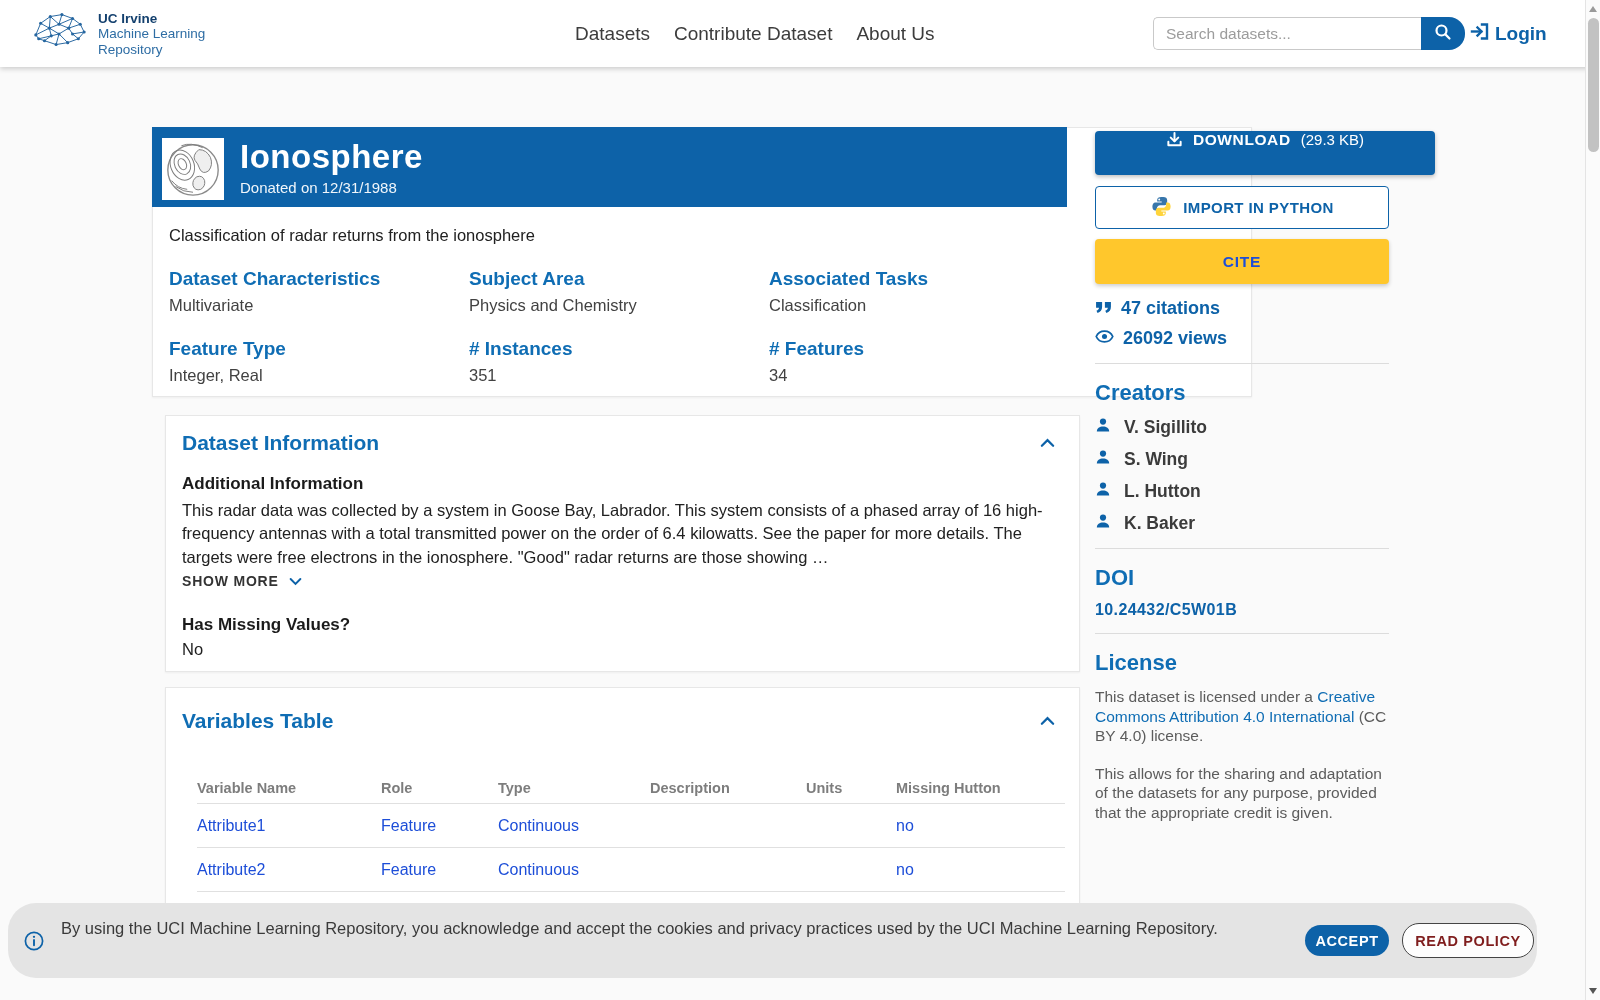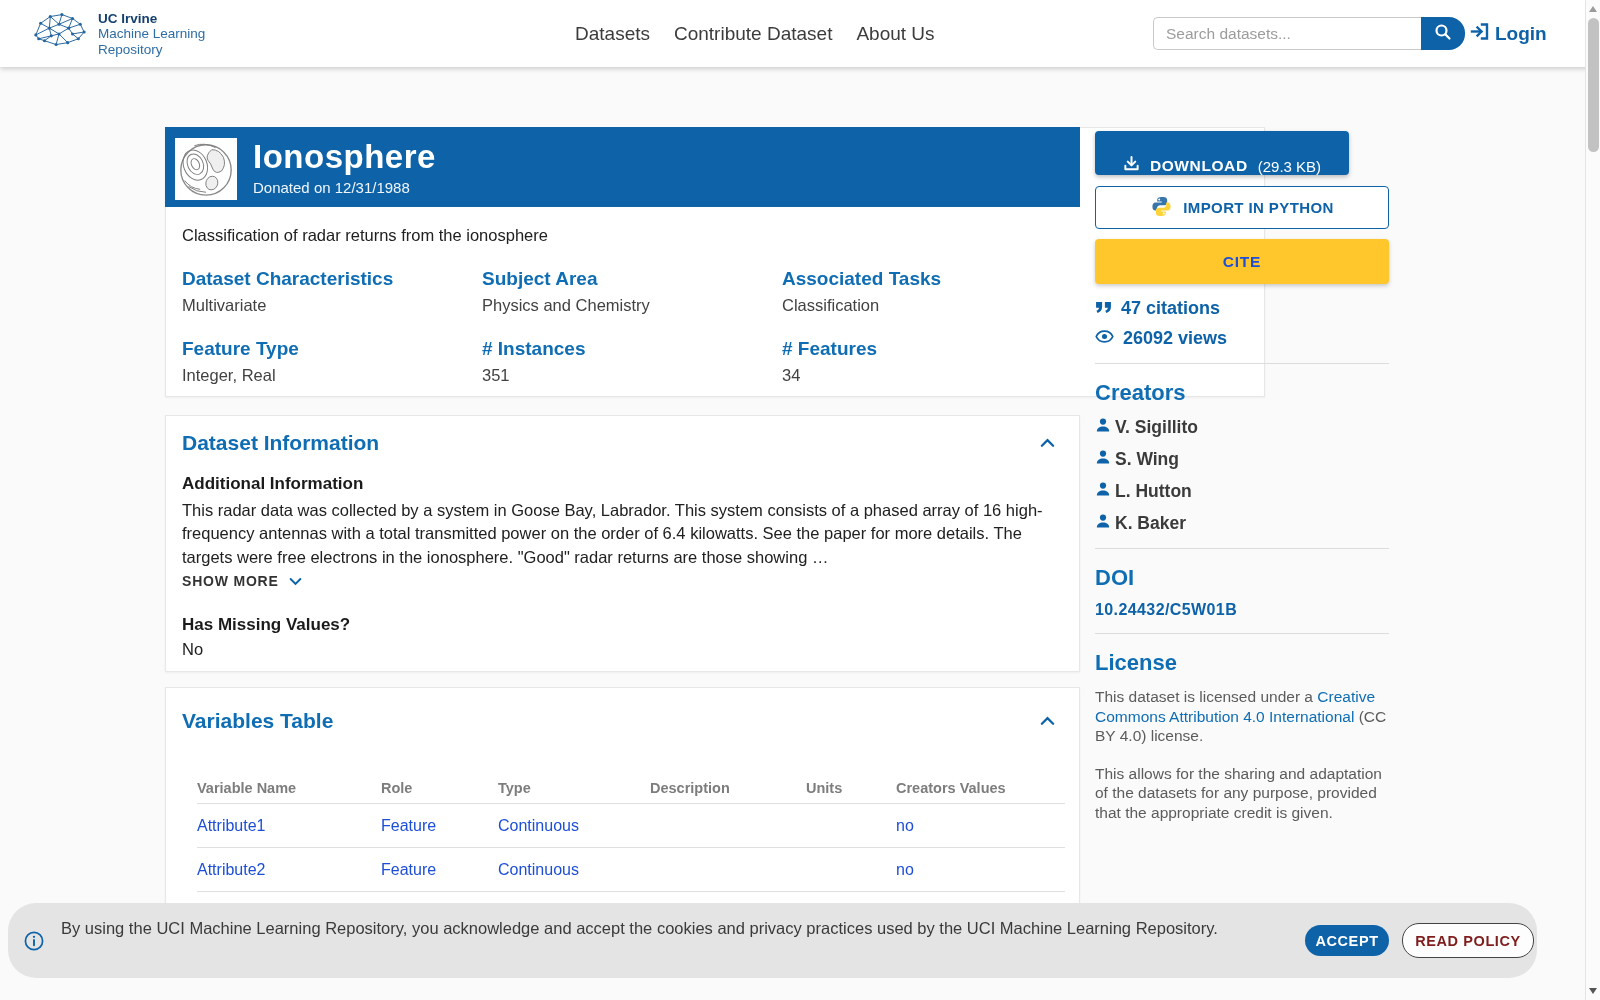--- a/index.html
+++ b/index.html
@@ -20,21 +20,21 @@
                      border-radius:5px 0 0 5px; padding:0 12px; font-size:15.5px; color:#555;
                      font-family:"Liberation Sans", sans-serif; outline:none; background:#fff; }
   .searchbox input::placeholder { color:#9c9c9c; }
   .search-btn { width:44px; height:33px; background:#0d62a8; border:none; border-radius:0 16px 16px 0;
                 display:flex; align-items:center; justify-content:center; cursor:pointer; }
   .login { position:absolute; left:1470px; top:0; height:67px; display:flex; align-items:center; gap:4px;
            color:#0d62a8; font-weight:bold; font-size:19px; cursor:pointer; }
 
   
   .card { position:absolute; background:#fff; border:1px solid #e7e7e7; box-shadow:0 1px 2px rgba(0,0,0,0.05); }
-  .card1 { left:165px; top:127px; width:1100px; height:270px;text-decoration:underline; }
+  .card1 { left:152px; top:127px; width:1100px; height:270px;text-decoration:underline; }
   .banner { position:absolute; left:-1px; top:-1px; width:915px; height:80px; background:#0d62a8; }
   .thumb { position:absolute; left:10px; top:11px; width:62px; height:62px; background:#fff; }
   .banner-title { position:absolute; left:88px; top:11px; color:#fff; }
   .banner-title h1 { font-size:33px; font-weight:bold; letter-spacing:0.5px; }
   .banner-title .donated { font-size:15px; margin-top:3px; color:#f0f6fb; }
   .card1-body { position:absolute; left:0; top:80px; width:913px; padding:18px 16px; }
   .desc { font-size:16.5px; color:#212121; }
   .char-grid { margin-top:23px; display:grid; grid-template-columns:300px 300px 300px; row-gap:23px; }
   .char-label { font-size:19px; font-weight:bold; color:#0f6db4; }
   .char-value { font-size:16.5px; color:#424242; margin-top:6px; }
@@ -58,36 +58,36 @@
   .card3 .collapse-btn { top:26px; }
   .vtable { position:absolute; left:31px; top:84px; width:868px; }
   .vrow { display:grid; grid-template-columns:184px 117px 152px 156px 90px auto; align-items:center; }
   .vhead { height:32px; border-bottom:1px solid #e0e0e0; }
   .vhead div { font-size:14.5px; font-weight:bold; color:#7d7d7d; }
   .vdata { height:44px; border-bottom:1px solid #e0e0e0; }
   .vdata div { font-size:16px; color:#1d4ed8; }
 
   
   .sidebar { position:absolute; left:1095px; top:131px; width:294px; }
-  .btn-download { width:254px; height:44px; background:#0d62a8; color:#fff; border:none; border-radius:4px;
-                  box-shadow:0 2px 4px rgba(0,0,0,0.25); display:flex; align-items:flex-end; justify-content:center;
+  .btn-download { width:340px; height:44px; background:#0d62a8; color:#fff; border:none; border-radius:4px;
+                  box-shadow:0 2px 4px rgba(0,0,0,0.25); display:flex; align-items:flex-start; justify-content:center;
                   gap:10px; cursor:pointer; font-family:"Liberation Sans", sans-serif; }
   .btn-download .dl-label { font-size:15.5px; font-weight:bold; letter-spacing:0.6px; }
   .btn-download .dl-size { font-size:15px; }
   .btn-import { margin-top:11px; width:294px; height:43px; background:#fff; border:1px solid #0d62a8; border-radius:4px;
                 display:flex; align-items:center; justify-content:center; gap:10px; cursor:pointer;
                 font-family:"Liberation Sans", sans-serif; color:#0d62a8; font-size:15px; font-weight:bold; letter-spacing:0.4px; }
   .btn-cite { margin-top:10px; width:294px; height:45px; background:#ffc72c; border:none; border-radius:4px;
               box-shadow:0 2px 4px rgba(0,0,0,0.2); cursor:pointer; font-family:"Liberation Sans", sans-serif;
               color:#1d4ed8; font-size:15.5px; font-weight:bold; letter-spacing:0.8px; }
   .stat-row { display:flex; align-items:center; gap:9px; margin-top:9px; color:#0d62a8; font-size:18px; font-weight:bold; }
   .stat-row:first-of-type { margin-top:14px; }
   .side-hr { border:none; border-top:1px solid #dcdcdc; margin-top:14px; }
   .side-sec-head { margin-top:16px; font-size:22px; font-weight:bold; color:#0f6db4; }
-  .creator-row { display:flex; align-items:center; gap:4px; margin-top:11px; font-size:17.5px; font-weight:bold; color:#3b3b3b; }
+  .creator-row { display:flex; align-items:center; gap:13px; margin-top:11px; font-size:17.5px; font-weight:bold; color:#3b3b3b; }
   .doi-link { display:inline-block; margin-top:10px; font-size:16px; font-weight:bold; color:#0d62a8;
               letter-spacing:0.4px; text-decoration:none; cursor:pointer; }
   .lic-text { margin-top:11px; font-size:15.5px; line-height:19.5px; color:#5c5c5c; }
   .lic-text .cc-link { color:#0f6db4; cursor:pointer; }
   .lic-text + .lic-text { margin-top:18px; }
 
   
   .cookie { position:absolute; left:8px; top:903px; width:1529px; height:75px; background:#e4e4e4;
             border-radius:28px; z-index:30; }
   .cookie .info { position:absolute; left:16px; top:28px; }
@@ -263,21 +263,21 @@
       </svg>
     </span>
   </button>
   <div class="vtable">
     <div class="vrow vhead">
       <div>Variable Name</div>
       <div>Role</div>
       <div>Type</div>
       <div>Description</div>
       <div>Units</div>
-      <div>Creators Values</div>
+      <div>Missing Hutton</div>
     </div>
     <div class="vrow vdata">
       <div>Attribute1</div>
       <div>Feature</div>
       <div>Continuous</div>
       <div></div>
       <div></div>
       <div>no</div>
     </div>
     <div class="vrow vdata">

